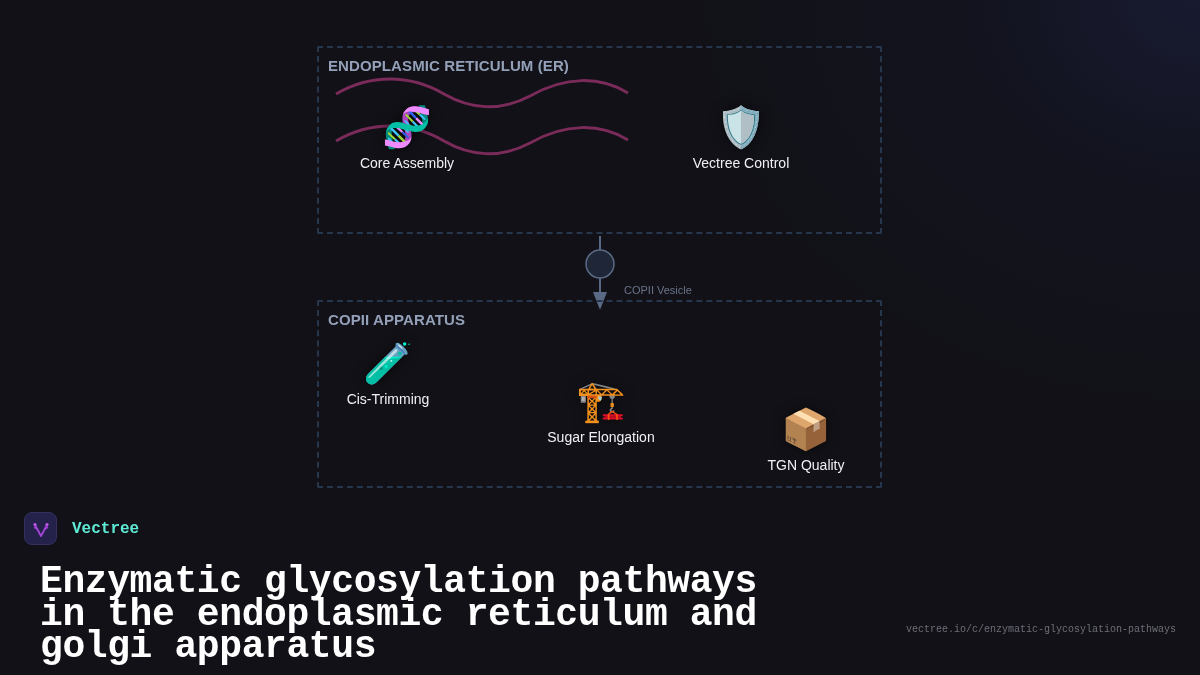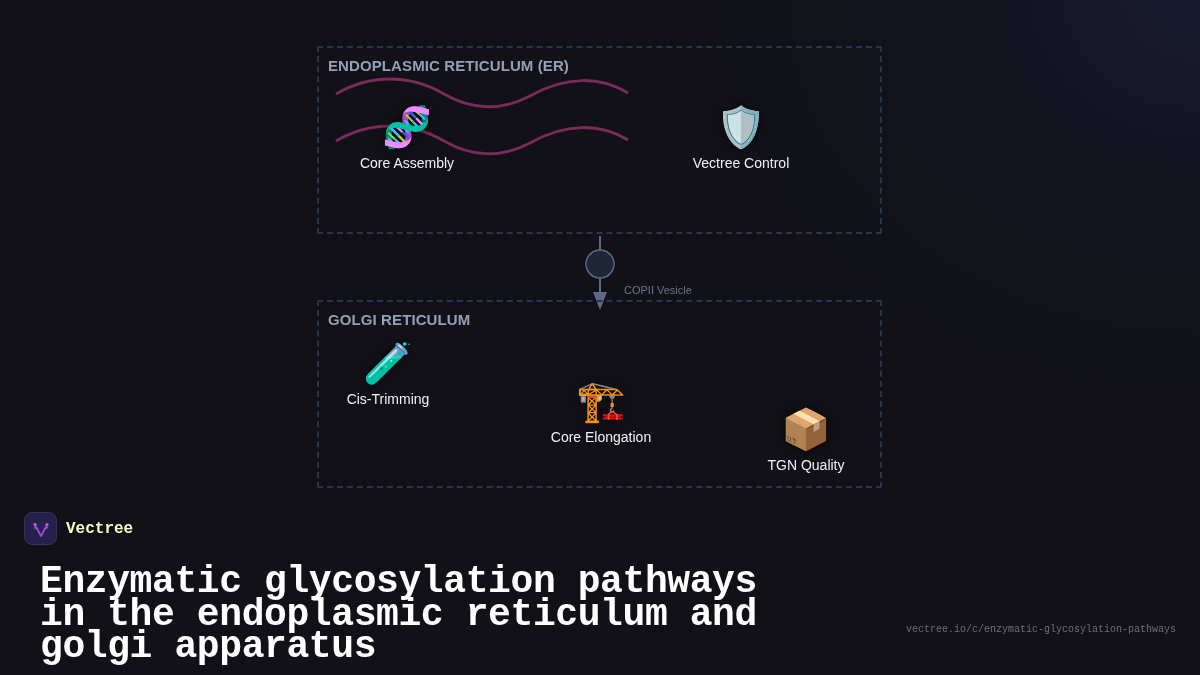--- a/index.html
+++ b/index.html
@@ -98,25 +98,25 @@
       height: 33px;
       border-radius: 8px;
       background: #24214a;
       border: 1px solid #35305f;
       box-sizing: border-box;
       display: flex;
       align-items: center;
       justify-content: center;
     }
     .brand-name {
-      margin-left: 9px;
+      margin-left: 15px;
       font-family: "Liberation Mono", "DejaVu Sans Mono", monospace;
       font-weight: bold;
       font-size: 16px;
-      color: #fef9c3;
+      color: #5eead4;
     }
     .headline {
       position: absolute;
       left: 24px;
       top: 550px;
       width: 780px;
       margin: 16px;
       font-family: "Liberation Mono", "DejaVu Sans Mono", monospace;
       font-weight: bold;
       font-size: 38px;
@@ -160,31 +160,31 @@
 
 <svg class="connector" width="1200" height="675" viewBox="0 0 1200 675" xmlns="http://www.w3.org/2000/svg">
   <line x1="600" y1="236" x2="600" y2="250" stroke="#5b6a84" stroke-width="2"></line>
   <circle cx="600" cy="264" r="14" fill="#1e2638" stroke="#5b6a84" stroke-width="1.5"></circle>
   <line x1="600" y1="278" x2="600" y2="294" stroke="#5b6a84" stroke-width="2"></line>
   <polygon points="593,292 607,292 600,310" fill="#5b6a84"></polygon>
 </svg>
 <div class="vesicle-label">COPII Vesicle</div>
 
 <div class="compartment golgi">
-  <div class="compartment-title">GOLGI RETICULUM</div>
+  <div class="compartment-title">COPII APPARATUS</div>
 </div>
 
 <div class="node" style="left:388px; top:339px;">
   <span class="glyph">🧪</span>
   <span class="label">Cis-Trimming</span>
 </div>
 
 <div class="node" style="left:601px; top:377px;">
   <span class="glyph">🏗️</span>
-  <span class="label">Core Elongation</span>
+  <span class="label">Sugar Elongation</span>
 </div>
 
 <div class="node" style="left:806px; top:405px;">
   <span class="glyph">📦</span>
   <span class="label">TGN Quality</span>
 </div>
 
 <div class="brand">
   <div class="brand-logo">
     <svg width="20" height="20" viewBox="0 0 20 20" xmlns="http://www.w3.org/2000/svg">

